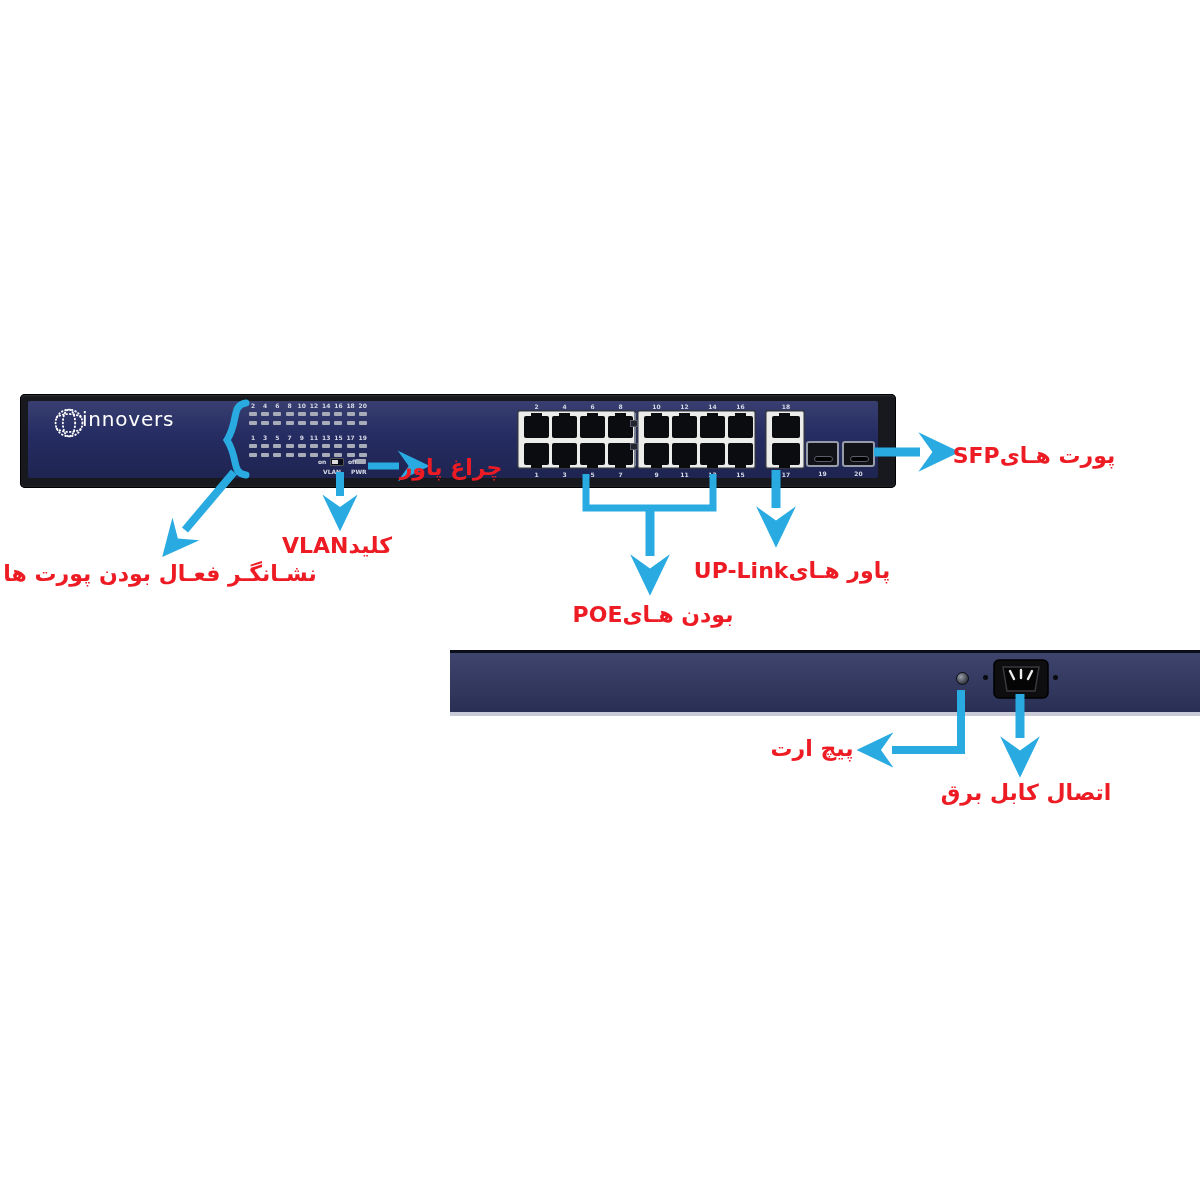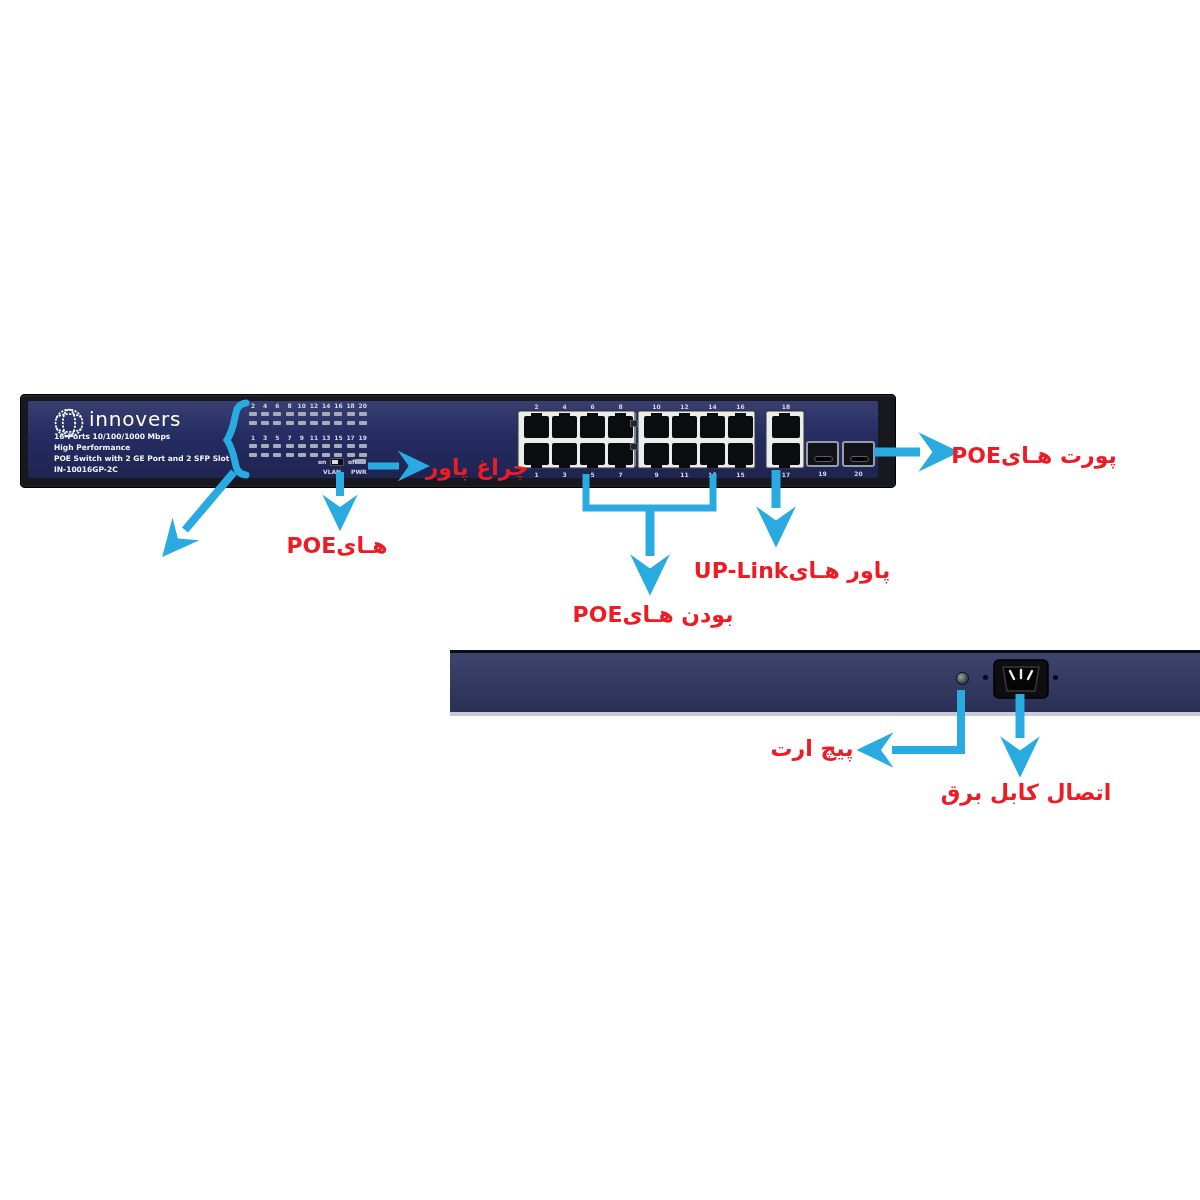--- a/index.html
+++ b/index.html
@@ -5,21 +5,21 @@
   *{box-sizing:border-box;margin:0;padding:0}
   body{background:#fff;font-family:"DejaVu Sans",sans-serif}
   #scene{position:relative;width:1200px;height:1200px;background:#fff;overflow:hidden}
   .abs{position:absolute}
 
   
   #front-body{position:absolute;left:20px;top:394px;width:876px;height:94px;background:#17191f;
     border-radius:5px;box-shadow:inset 0 0 0 1px #000,inset 0 2px 2px rgba(255,255,255,.10),inset 0 -2px 3px rgba(255,255,255,.05)}
   #front-face{position:absolute;left:28px;top:401px;width:850px;height:77px;border-radius:2px;
     background-image:linear-gradient(180deg,rgba(255,255,255,.09),rgba(255,255,255,0) 45%,rgba(0,0,0,.18))}
-  #brand{position:absolute;left:89px;top:407px;color:#fff;font-size:20px;letter-spacing:.8px}
+  #brand{position:absolute;left:82px;top:407px;color:#fff;font-size:20px;letter-spacing:.8px}
   #specs{position:absolute;left:54px;top:431px;color:#f2f4fa;font-size:7.5px;font-weight:bold;line-height:11px;white-space:nowrap}
 
   
   #ledzone{position:absolute;left:247px;top:402px;width:124px;height:78px}
   .lednum{position:absolute;width:12px;text-align:center;font-size:6px;font-weight:bold;color:#d6d9e6}
   .led{position:absolute;width:8px;height:4px;background:#a8abb8;border-radius:1px}
   .ledtxt{position:absolute;font-size:6px;font-weight:bold;color:#d6d9e6}
   #vlansw{position:absolute;left:83px;top:56px;width:14px;height:8px;background:#0a0d1c;border:1px solid #555;border-radius:1px}
   #vlansw .knob{position:absolute;left:1px;top:1px;width:6px;height:4px;background:#dcdcdc}
   #pwrled{position:absolute;left:109px;top:57px;width:10px;height:5px;background:#a8abb8;border-radius:1px}
@@ -58,26 +58,20 @@
 
   <svg class="abs" style="left:50px;top:404px" width="38" height="38" viewBox="0 0 34 34">
     <g fill="none" stroke="#fff" stroke-width="1.7" stroke-linecap="round" stroke-dasharray="0.5 2.6">
       <circle cx="17" cy="17" r="12"></circle>
       <ellipse cx="17" cy="17" rx="5.5" ry="12"></ellipse>
       <path d="M6 12 C11 8,23 8,28 12"></path>
       <path d="M6 22 C11 26,23 26,28 22"></path>
     </g>
   </svg>
   <div id="brand">innovers</div>
-  <div id="specs">
-    <div>16-Ports 10/100/1000 Mbps</div>
-    <div>High Performance</div>
-    <div>POE Switch with 2 GE Port and 2 SFP Slot</div>
-    <div>IN-10016GP-2C</div>
-  </div>
 
   <div id="ledzone">
     <div class="ledtxt" style="left:71px;top:56px">on</div>
     <div id="vlansw">
         <div class="knob"></div>
       </div>
     <div class="ledtxt" style="left:101px;top:56px">off</div>
     <div id="pwrled"></div>
     <div class="ledtxt" style="left:76px;top:66px">VLAN</div>
     <div class="ledtxt" style="left:104px;top:66px">PWR</div>
@@ -169,23 +163,24 @@
     <line class="arrow" stroke-width="8" x1="340" y1="472" x2="340" y2="496" marker-end="url(#ah)" stroke="#29abe2"></line>
     <line class="arrow" stroke-width="7" x1="368" y1="466" x2="399" y2="466" marker-end="url(#ah)" stroke="#29abe2"></line>
     <line class="arrow" stroke-width="9" x1="874" y1="452" x2="920" y2="452" marker-end="url(#ah)" stroke="#29abe2"></line>
     <path class="arrow" stroke-width="7" d="M586,474 L586,508 L713,508 L713,474" stroke="#29abe2"></path>
     <line class="arrow" stroke-width="9" x1="650" y1="505" x2="650" y2="556" marker-end="url(#ah)" stroke="#29abe2"></line>
     <line class="arrow" stroke-width="9" x1="776" y1="470" x2="776" y2="508" marker-end="url(#ah)" stroke="#29abe2"></line>
     <path class="arrow" stroke-width="8" d="M961,690 L961,750 L892,750" marker-end="url(#ah)" stroke="#29abe2"></path>
     <line class="arrow" stroke-width="9" x1="1020" y1="694" x2="1020" y2="738" marker-end="url(#ah)" stroke="#29abe2"></line>
   </svg>
 
-  <div class="red-label" style="left: 1034px; top: 455px; color: rgb(237, 28, 36);" dir="rtl">پورت هـایPOE</div>
-  <div class="red-label" style="left: 477px; top: 467px; color: rgb(237, 28, 36);" dir="rtl">چراغ پاور</div>
-  <div class="red-label" style="left: 337px; top: 545px; color: rgb(237, 28, 36);" dir="rtl">هـایPOE</div>
+  <div class="red-label" style="left: 1034px; top: 455px; color: rgb(237, 28, 36);" dir="rtl">پورت هـایSFP</div>
+  <div class="red-label" style="left: 451px; top: 467px; color: rgb(237, 28, 36);" dir="rtl">چراغ پاور</div>
+  <div class="red-label" style="left: 337px; top: 545px; color: rgb(237, 28, 36);" dir="rtl">کلیدVLAN</div>
+  <div class="red-label" style="left: 160px; top: 573px; color: rgb(237, 28, 36);" dir="rtl">نشـانگـر فعـال بودن پورت ها</div>
   <div class="red-label" style="left: 653px; top: 614px; color: rgb(237, 28, 36);" dir="rtl">بودن هـایPOE</div>
   <div class="red-label" style="left: 792px; top: 570px; color: rgb(237, 28, 36);" dir="rtl">پاور هـایUP-Link</div>
   <div class="red-label" style="left: 812px; top: 748px; color: rgb(237, 28, 36);" dir="rtl">پیچ ارت</div>
   <div class="red-label" style="left: 1026px; top: 792px; color: rgb(237, 28, 36);" dir="rtl">اتصال کابل برق</div>
 <div class="pframe" style="position: absolute; left: 518px; top: 411px;">
       <div class="pnum" style="position: absolute; left: 5px; top: -9px; width: 25px;">2</div>
       <div class="jack up" style="position: absolute; left: 5px; top: 4px;"></div>
       <div class="pnum" style="position: absolute; left: 33px; top: -9px; width: 25px;">4</div>
       <div class="jack up" style="position: absolute; left: 33px; top: 4px;"></div>
       <div class="pnum" style="position: absolute; left: 61px; top: -9px; width: 25px;">6</div>

